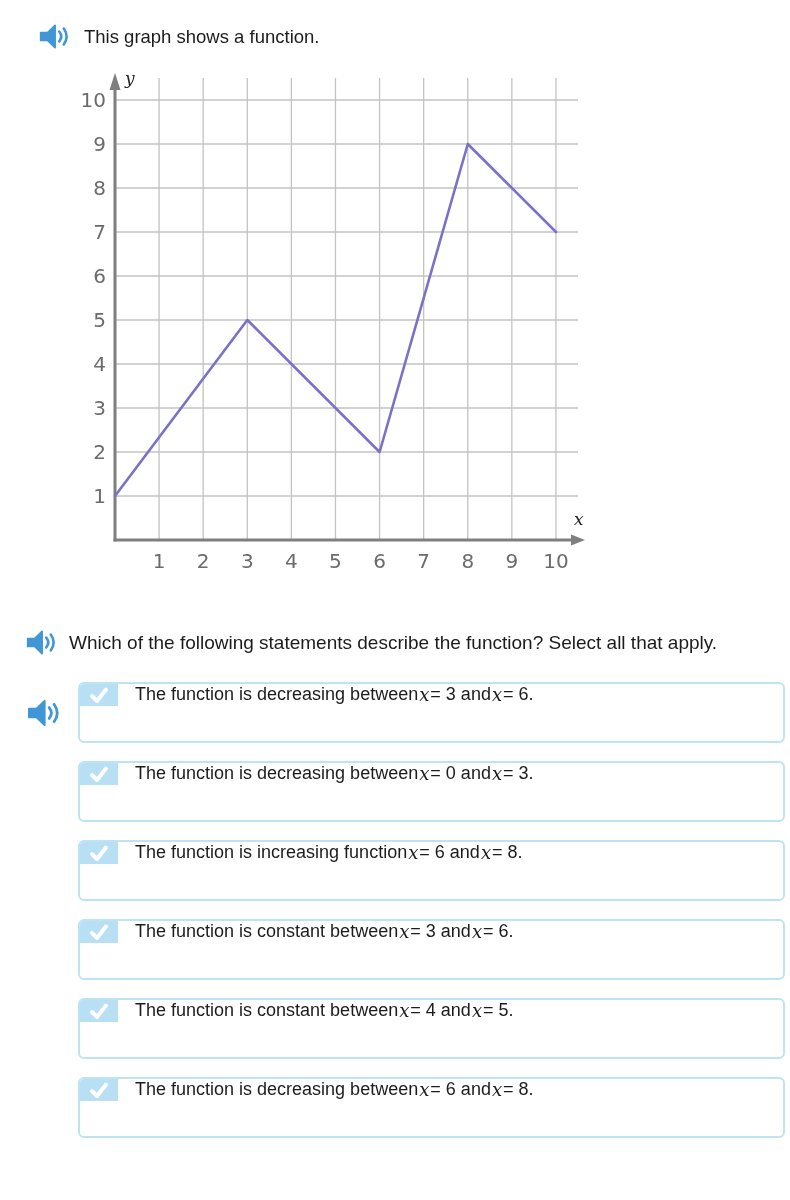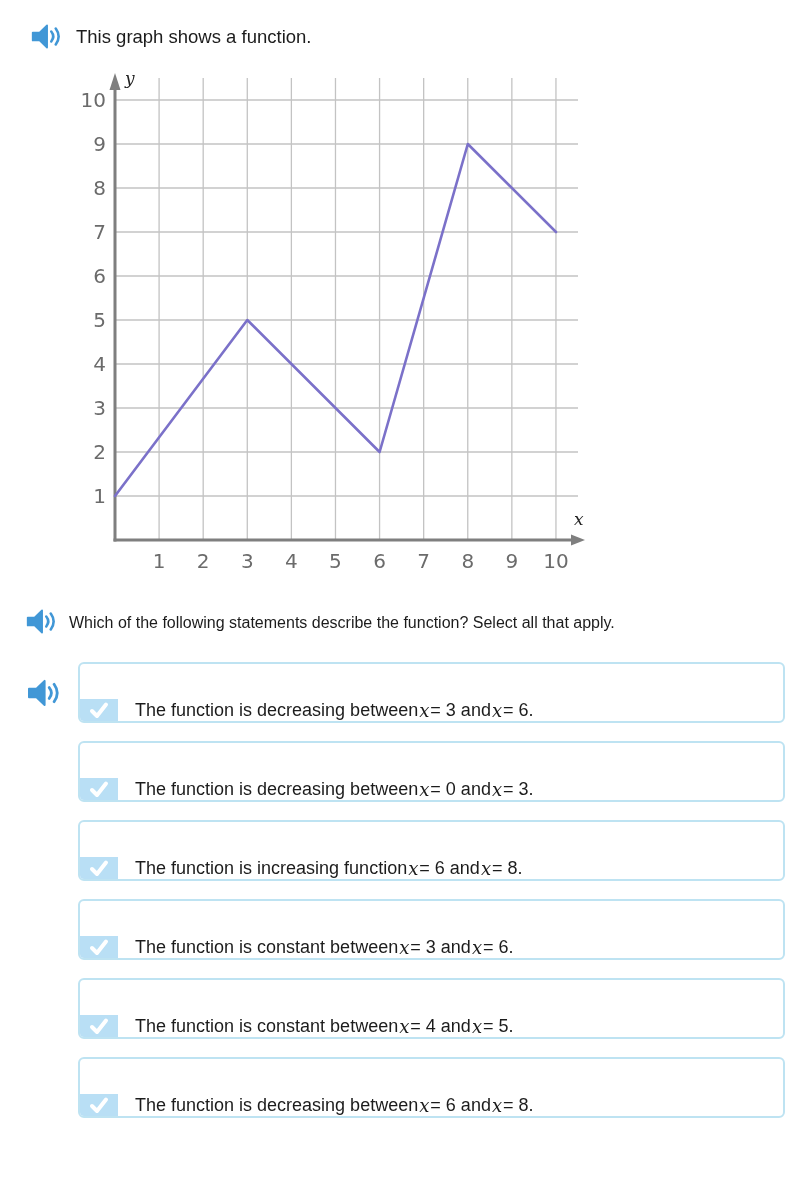--- a/index.html
+++ b/index.html
@@ -8,41 +8,41 @@
     --chk-fill:#b9dff5;
     --text:#1c1c1c;
   }
   html,body{margin:0;padding:0;}
   body{
     width:790px;height:1200px;background:#ffffff;overflow:hidden;
     font-family:"Liberation Sans", sans-serif;color:var(--text);
   }
   .header-row{
     display:flex;align-items:center;gap:13px;
-    padding:23px 0 0 30px;font-size:18.5px;
+    padding:23px 0 0 38px;font-size:18.5px;
   }
   .spk{flex:0 0 auto;display:inline-block;}
   .graph-wrap{margin:10px 0 0 58px;}
   .question{
-    width:742px;margin:28px 0 0 25px;
-    font-size:16px;line-height:30px;
+    width:742px;margin:48px 0 0 25px;
+    font-size:19px;line-height:30px;
   }
   .question .spk{vertical-align:-7px;margin-right:11px;}
   .options{
     margin-top:24px;display:flex;flex-direction:column;gap:18px;
   }
   .option-row{position:relative;height:61px;}
   .row-spk{
     position:absolute;left:26px;top:50%;transform:translateY(-50%);
   }
   .option-box{
     position:absolute;left:78px;top:0;width:707px;height:61px;
     box-sizing:border-box;border:2px solid var(--opt-border);
     border-radius:6px;background:#ffffff;
-    display:flex;align-items:flex-end;overflow:hidden;cursor:pointer;
+    display:flex;align-items:flex-start;overflow:hidden;cursor:pointer;
   }
   .option-check{
     flex:0 0 38px;background:var(--chk-fill);
     display:flex;align-items:center;justify-content:center;
   }
   .option-label{
     display:flex;align-items:center;padding-left:17px;
     font-size:18px;white-space:nowrap;
   }
   .mi{

